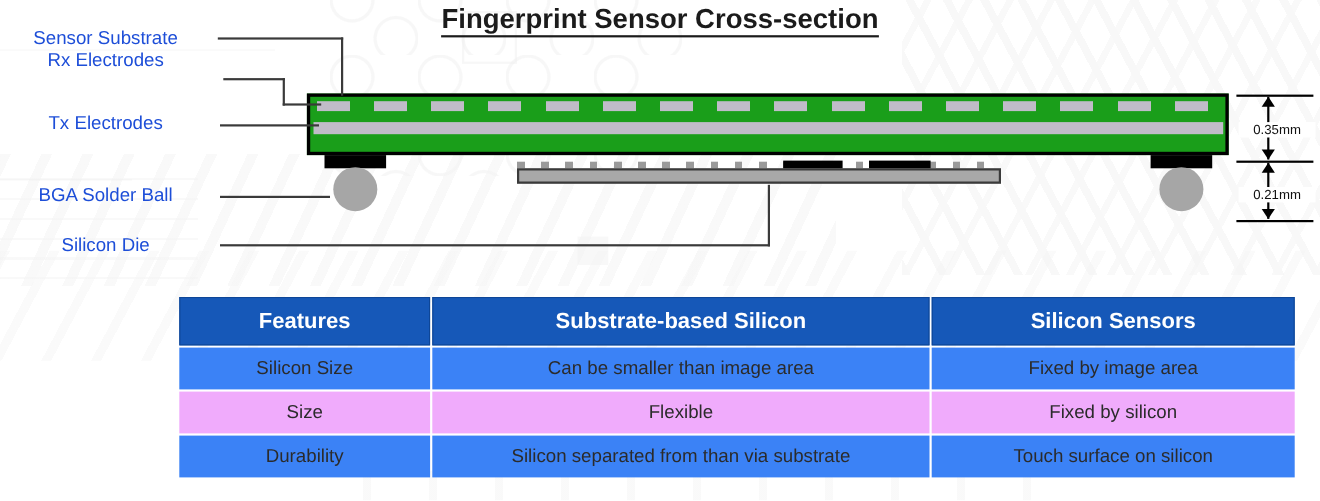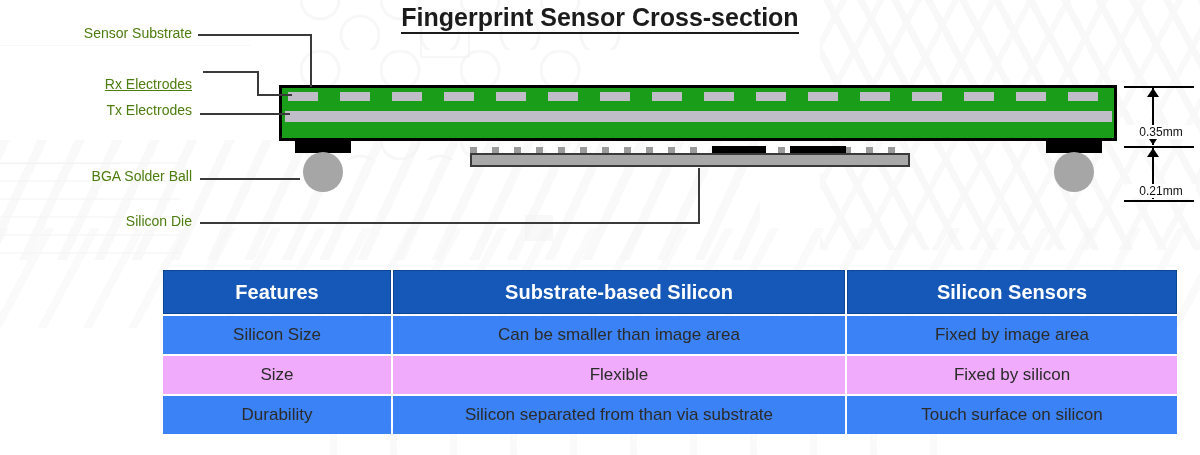--- a/index.html
+++ b/index.html
@@ -86,24 +86,24 @@
     letter-spacing: 0px;
   }
   .title span {
     border-bottom: 2px solid #1b1b1b;
     padding-bottom: 1px;
   }
 
   
   .lbl {
     position: absolute;
-    font-size: 14px;
-    color: #4d7c0f;
+    font-size: 17px;
+    color: #1d4ed8;
     white-space: nowrap;
-    text-align: right;
+    text-align: center;
   }
 
   
   .ln {
     position: absolute;
     background: #3a3a3a;
   }
   .ln-h { height: 2px; }
   .ln-v { width: 2px; }
 
@@ -203,21 +203,20 @@
   .arrow-up { border-bottom: 9px solid #000000; }
   .arrow-dn { border-top: 9px solid #000000; }
   .dim-txt {
     position: absolute;
     left: 1126px;
     width: 70px;
     text-align: center;
     font-size: 12px;
     color: #111111;
     background: #ffffff;
-    margin-top: 14px;
   }
 
   
   #tbl {
     position: absolute;
     left: 161px; top: 268px;
     width: 1014px;
     border-collapse: separate;
     border-spacing: 2px 2px;
     table-layout: fixed;
@@ -277,21 +276,21 @@
 
     <div class="ball ball-l"></div>
     <div class="ball ball-r"></div>
 
     <div class="bumps"></div>
     <div class="blk blk-a"></div>
     <div class="blk blk-b"></div>
     <div class="die"></div>
 
     <div class="lbl" style="left:0px; top:25px; width:192px;">Sensor Substrate</div>
-    <div class="lbl" style="left:0px; top:76px; width:192px;text-decoration:underline;">Rx Electrodes</div>
+    <div class="lbl" style="left:0px; top:45px; width:192px;">Rx Electrodes</div>
     <div class="lbl" style="left:0px; top:102px; width:192px;">Tx Electrodes</div>
     <div class="lbl" style="left:0px; top:213px; width:192px;">Silicon Die</div>
     <div class="lbl" style="left:0px; top:168px; width:192px;">BGA Solder Ball</div>
 
     <div class="ln ln-h" style="left:198px; top:34px;  width:114px;"></div>
     <div class="ln ln-v" style="left:310px; top:34px;  height:53px;"></div>
 
     <div class="ln ln-h" style="left:203px; top:71px;  width:56px;"></div>
     <div class="ln ln-v" style="left:257px; top:71px;  height:25px;"></div>
     <div class="ln ln-h" style="left:257px; top:94px;  width:35px;"></div>

